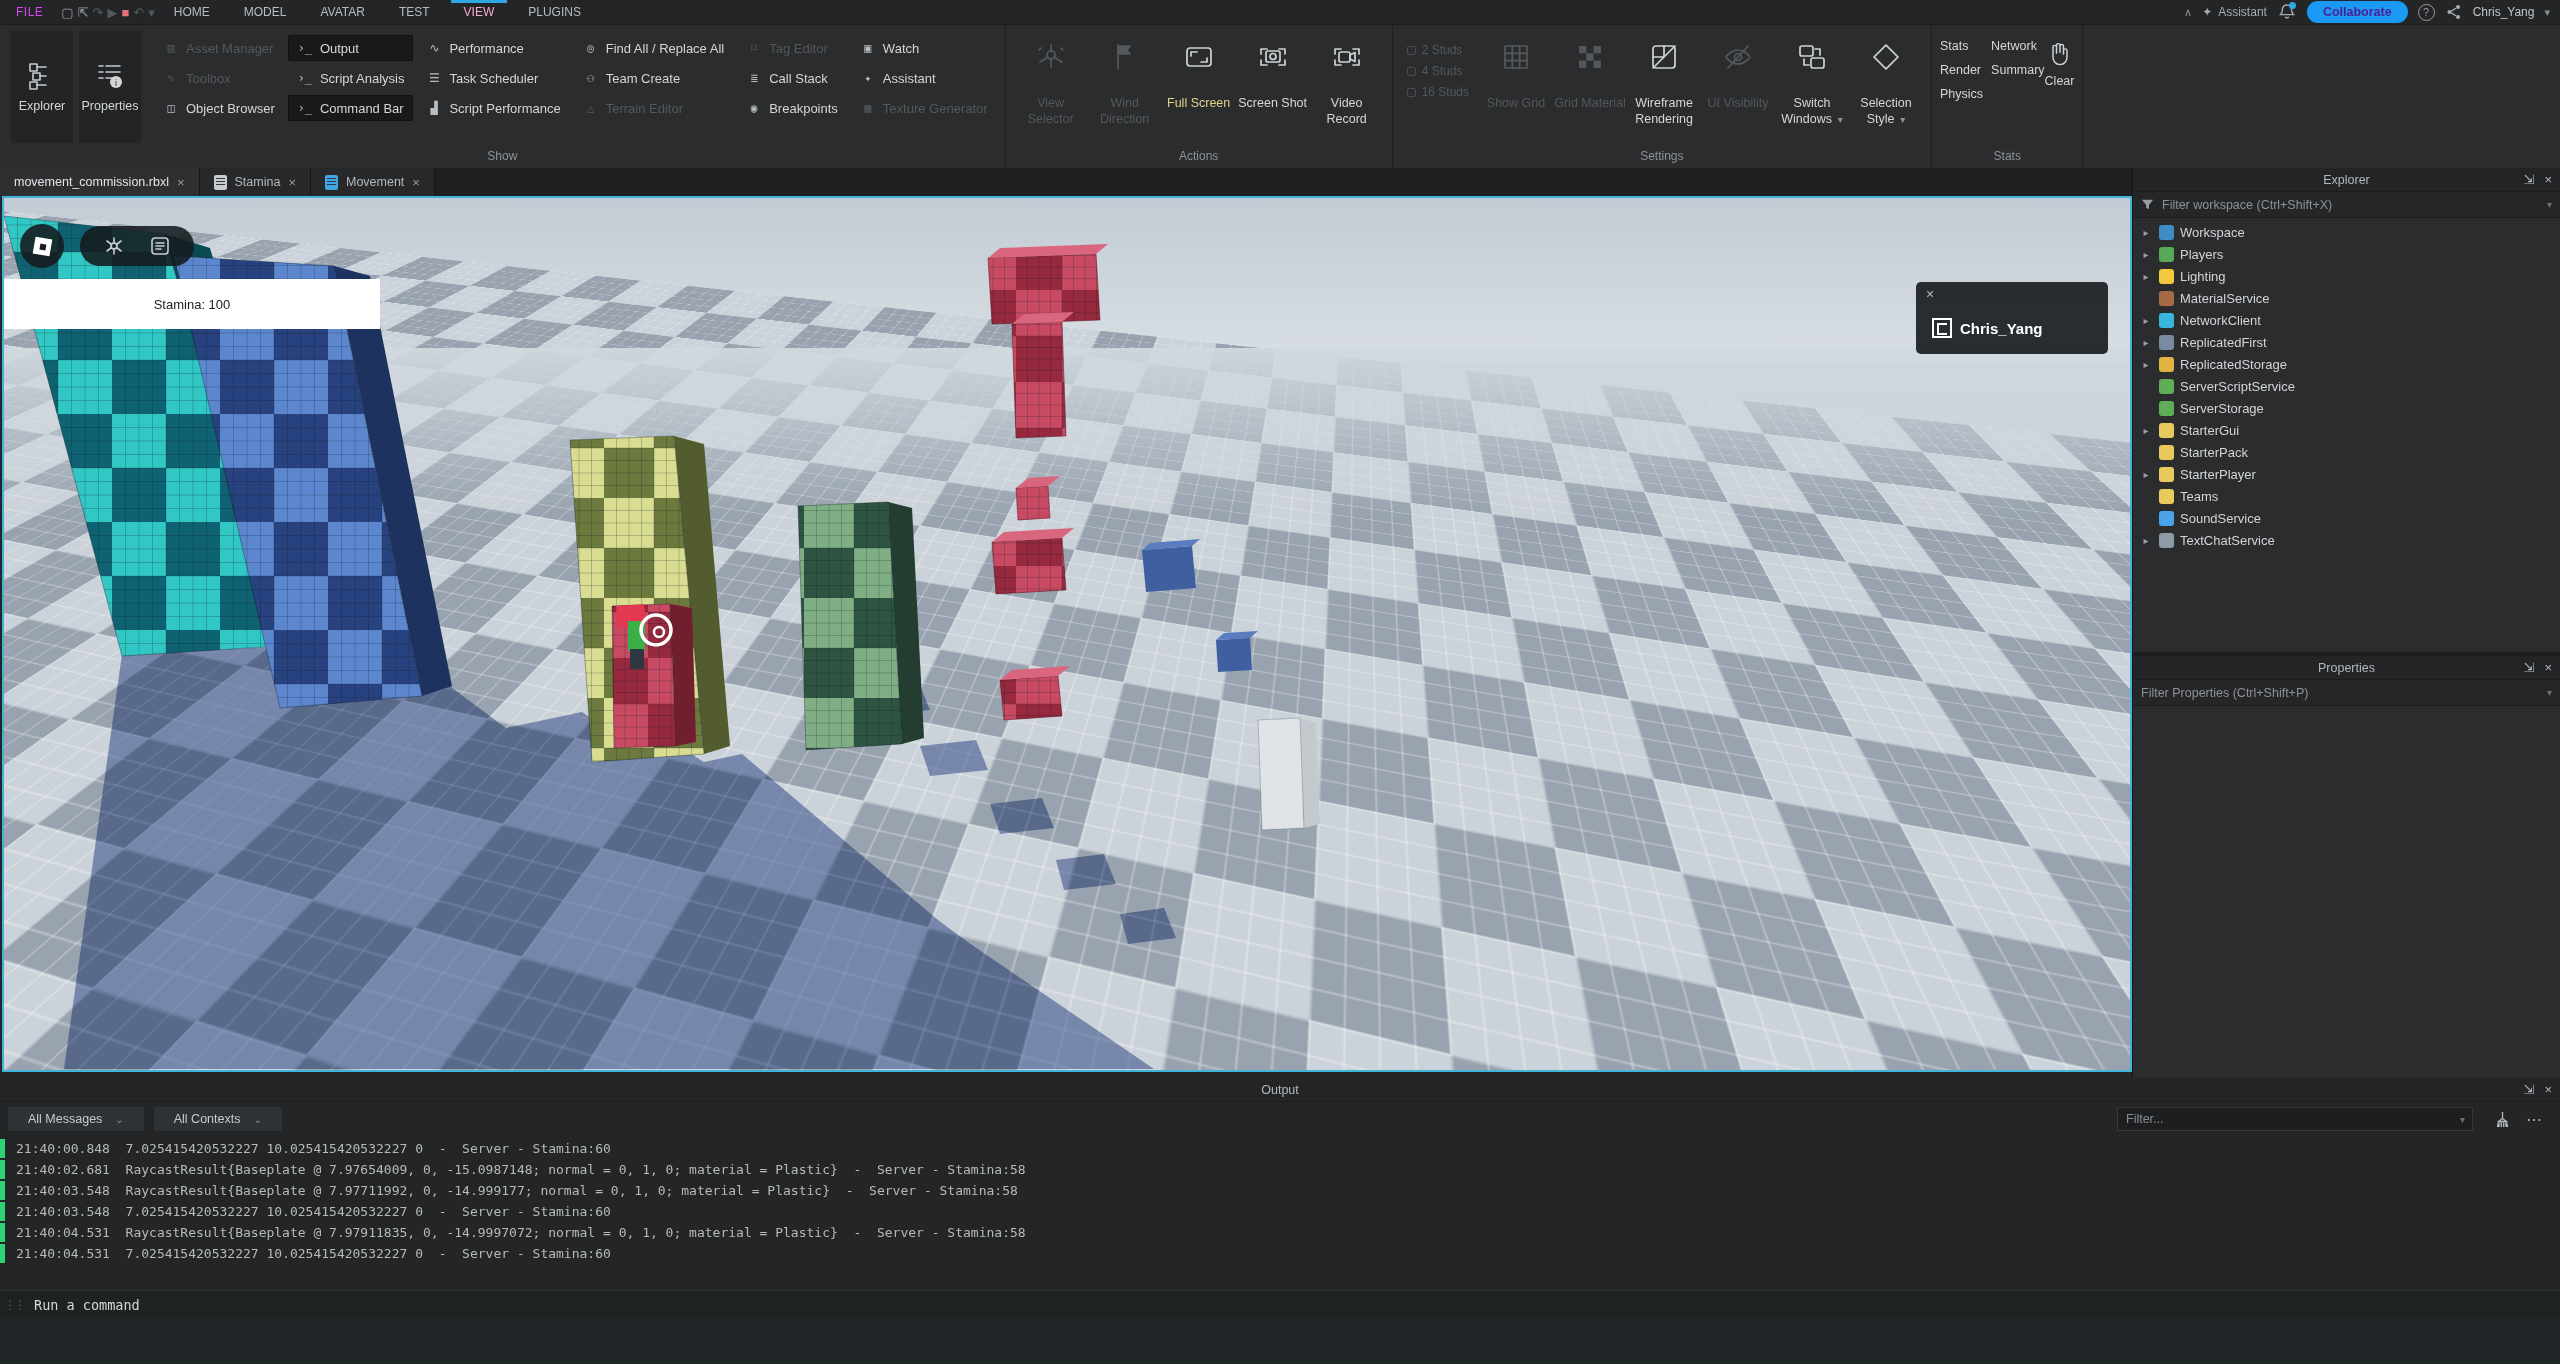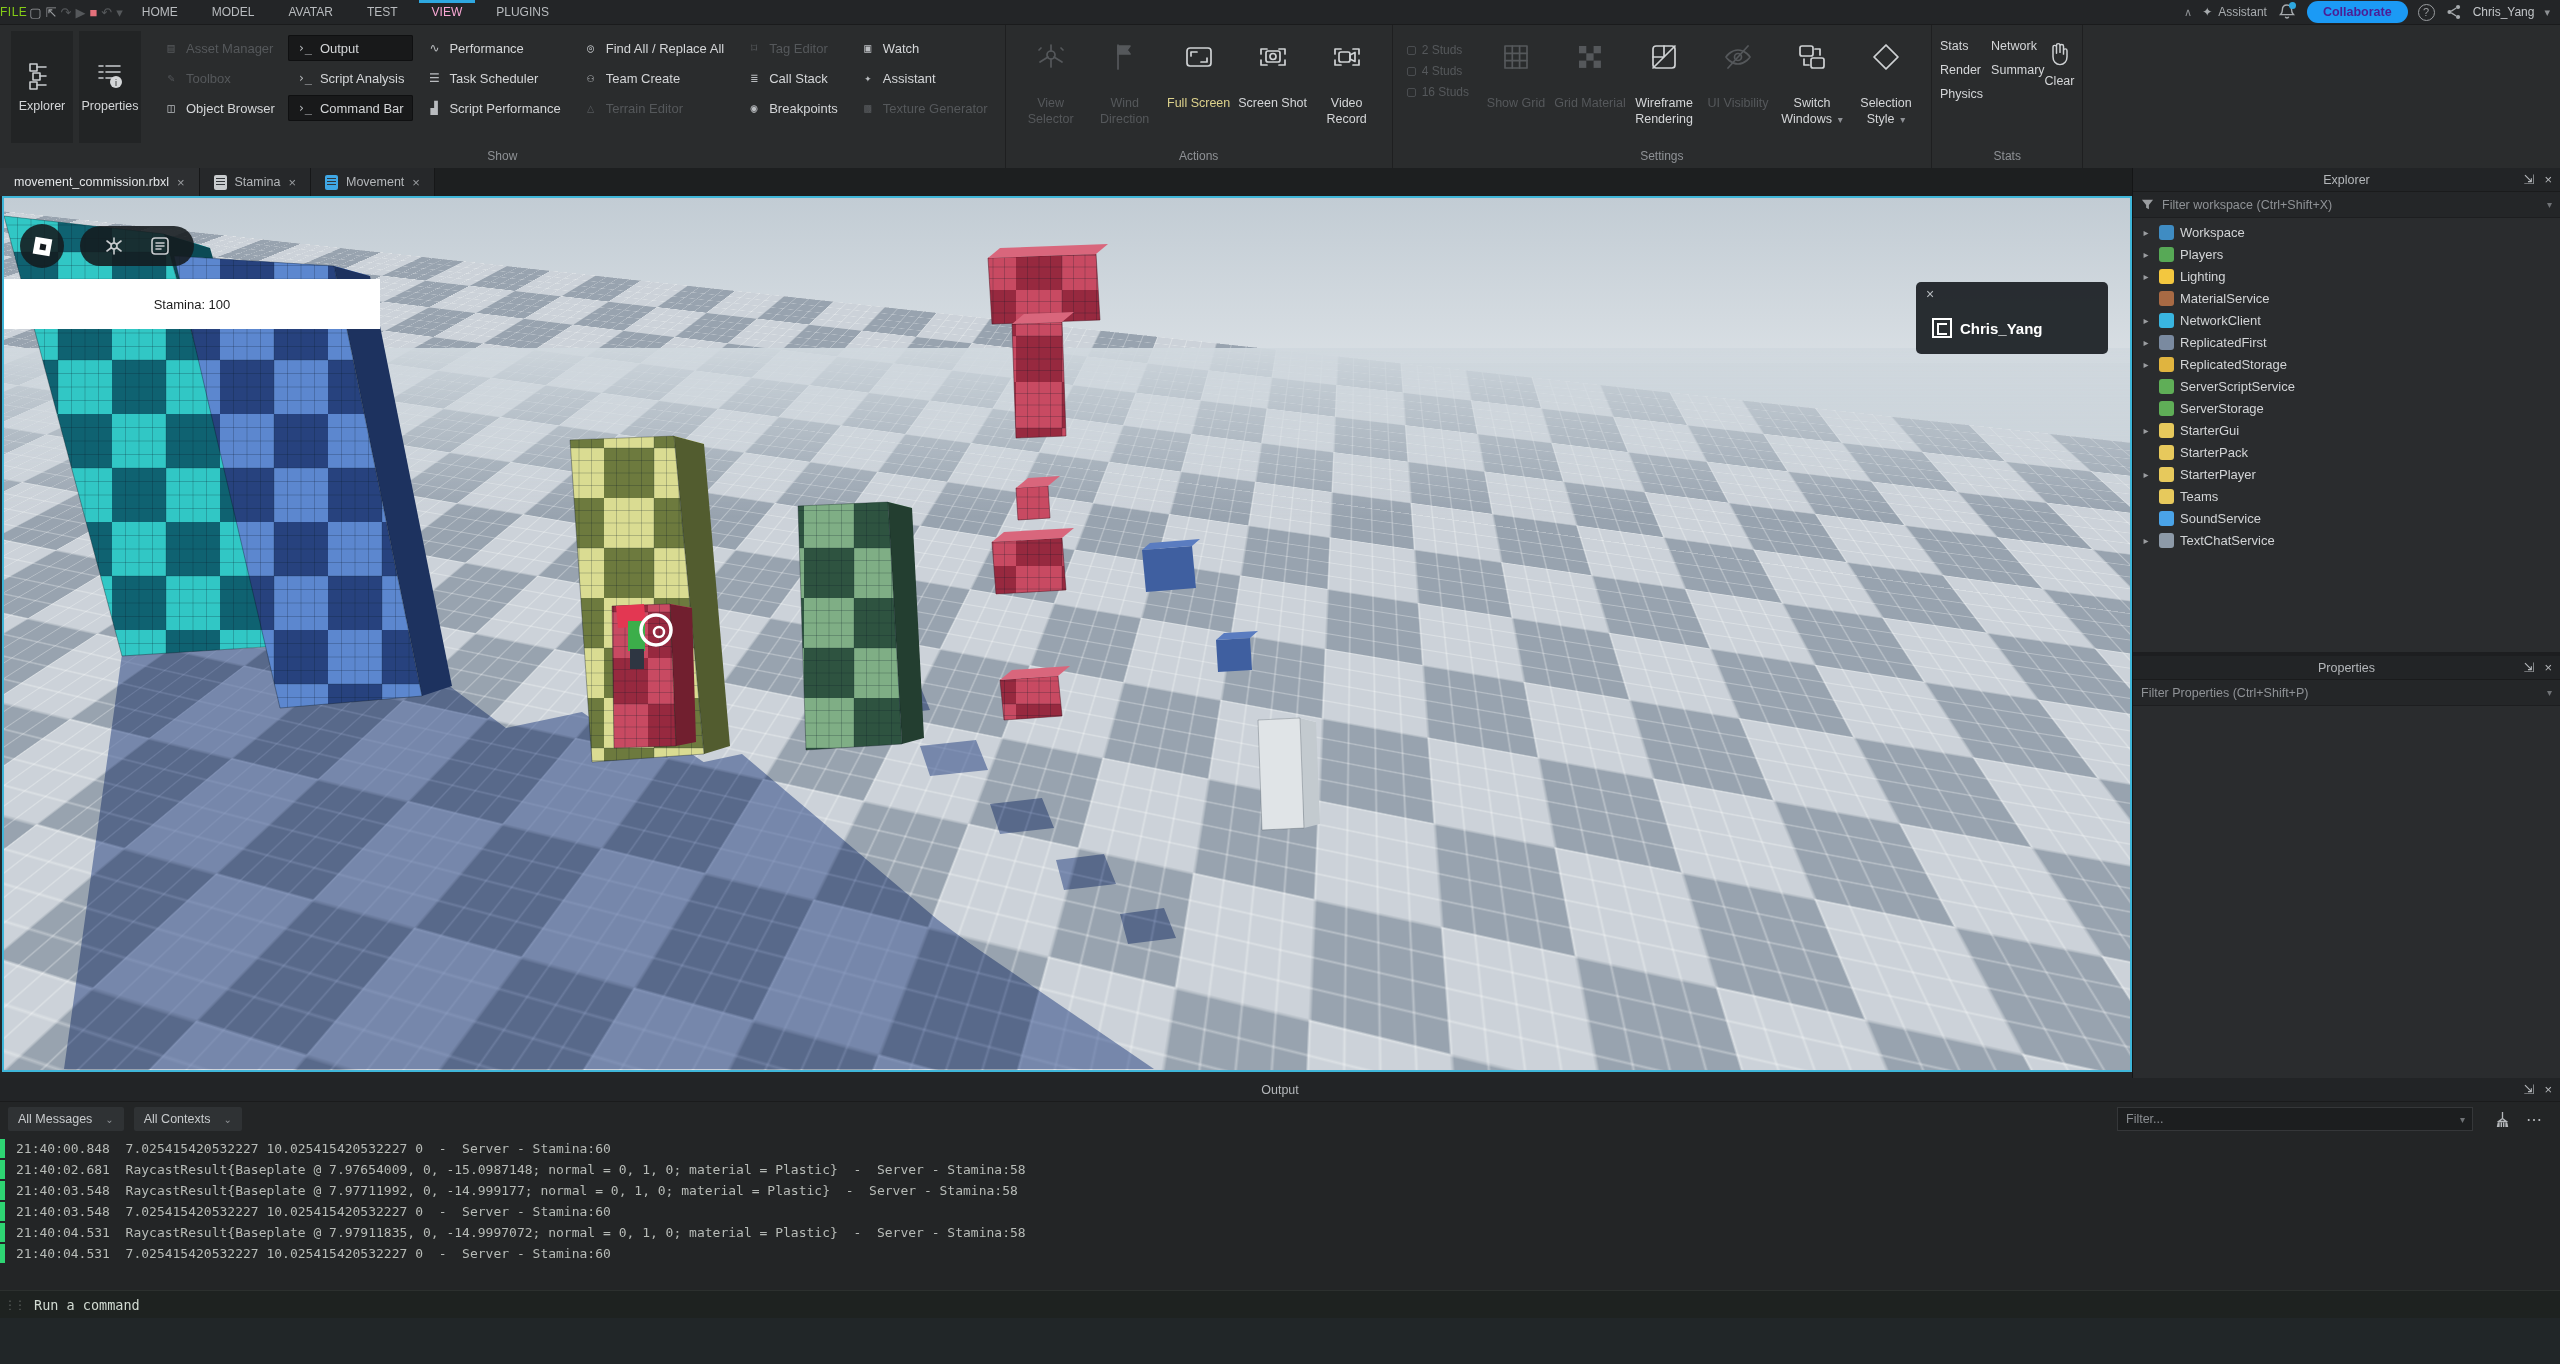--- a/index.html
+++ b/index.html
@@ -2,21 +2,21 @@
 <html><head>
 <meta charset="utf-8">
 <style>
   * { margin:0; padding:0; box-sizing:border-box; }
   html,body { width:2560px; height:1364px; background:#232527; overflow:hidden;
     font-family:"Liberation Sans", sans-serif; -webkit-font-smoothing:antialiased; }
 
   
   #menubar { position:absolute; left:0; top:0; width:2560px; height:24px; background:#232527;
     display:flex; align-items:center; color:#c9cccf; font-size:12px; z-index:30; }
-  #file-menu { padding:0 0; letter-spacing:.5px; color:#84cc16; cursor:default; }
+  #file-menu { padding:0 16px; letter-spacing:.5px; color:#d946ef; cursor:default; }
   .qicon { width:24px; text-align:center; font-size:13px; color:#9a9da0; margin:0 2px; }
   .qicon.disabled { color:#55585b; }
   .menu-tab { padding:0 17px; height:24px; display:flex; align-items:center; position:relative; color:#b9bcbf; }
   .menu-tab.active { color:#f9a8d4; }
   .menu-tab.active::before { content:""; position:absolute; left:4px; right:4px; top:0; height:3px; background:#2ea8e0; }
   #menubar-right { margin-left:auto; display:flex; align-items:center; gap:10px; padding-right:10px; }
   .mb-chevron { color:#8e9194; font-size:11px; }
   .assistant-btn { display:flex; gap:6px; color:#a7abae; align-items:center; }
   .bell-wrap { position:relative; width:20px; height:20px; }
   .bell-dot { position:absolute; right:1px; top:0px; width:7px; height:7px; border-radius:50%; background:#2ea8e0; }
@@ -121,21 +121,21 @@
   .tree-arrow { width:14px; color:#9a9da0; font-size:10px; text-align:center; }
   .tree-icon { width:15px; height:15px; border-radius:3px; }
   .tree-label { color:#d2d4d6; }
   #props-spacer { height:376px; background:#2a2c2e; }
   .panel-splitter { height:4px; background:#1d1e20; }
 
   
   #output { position:absolute; left:0; top:1078px; width:2560px; height:212px; background:#232526; z-index:6; }
   #output-toolbar { height:34px; display:flex; align-items:center; gap:10px; padding:0 8px; background:#232526; }
   .drop-btn { background:#2f3234; border-radius:2px; height:24px; display:flex; align-items:center;
-     gap:10px; padding:0 10px; color:#c8cbcd; font-size:12.5px; }
+     gap:10px; padding:0 20px; color:#c8cbcd; font-size:12.5px; }
   .drop-btn .caret { font-size:10px; }
   #output-filter { margin-left:auto; width:356px; height:24px; background:#1c1e1f; border:1px solid #353739;
      display:flex; align-items:center; padding:0 8px; color:#8a8e92; font-size:12.5px; position:relative; }
   #output-filter .fcaret { position:absolute; right:7px; color:#6f7275; font-size:10px; }
   .o-tools { display:flex; align-items:center; gap:14px; padding:0 10px; color:#b4b7ba; }
   #log { padding-top:2px; }
   .log-line { height:21px; line-height:21px; font-family:"DejaVu Sans Mono", monospace; font-size:13px;
      color:#b7bbb7; white-space:pre; position:relative; padding-left:16px; }
   .log-line::before { content:""; position:absolute; left:0; top:1px; bottom:1px; width:5px; background:#2ed573; }
 

